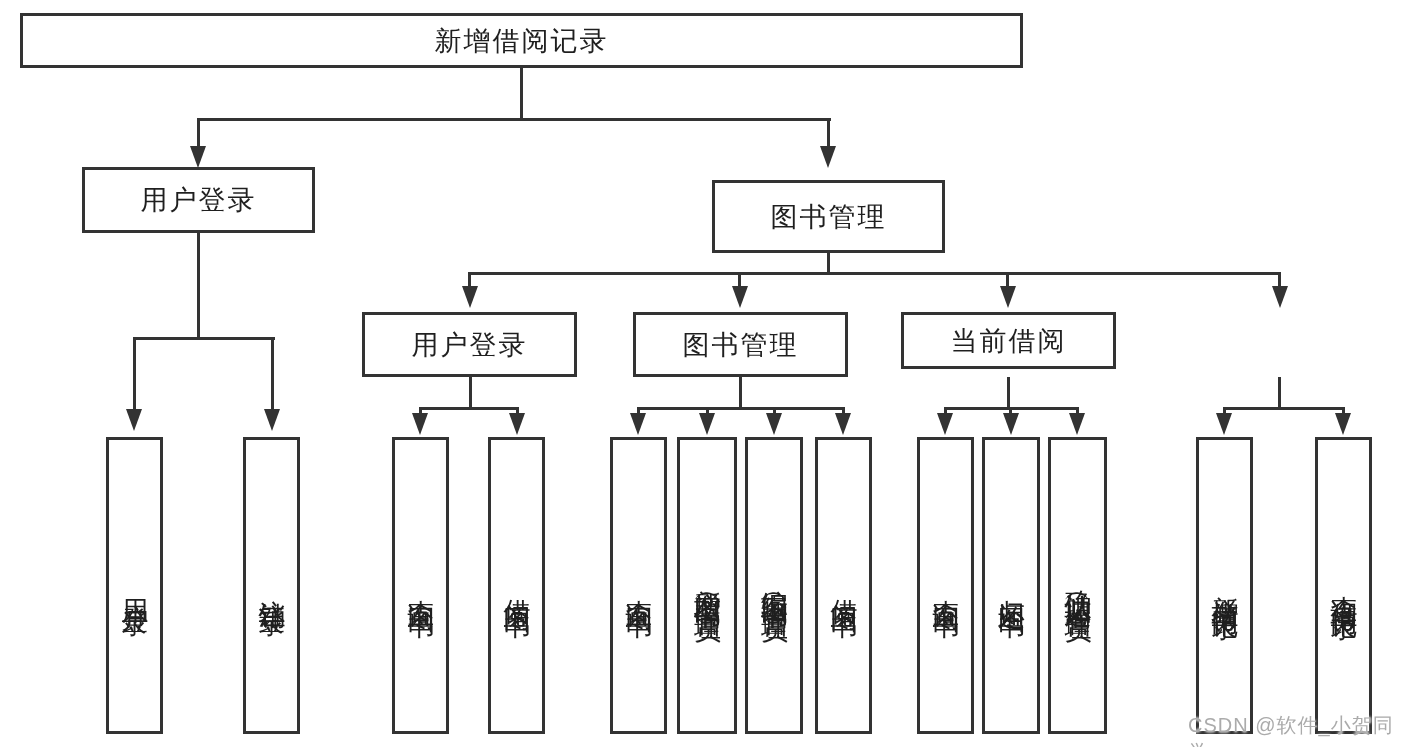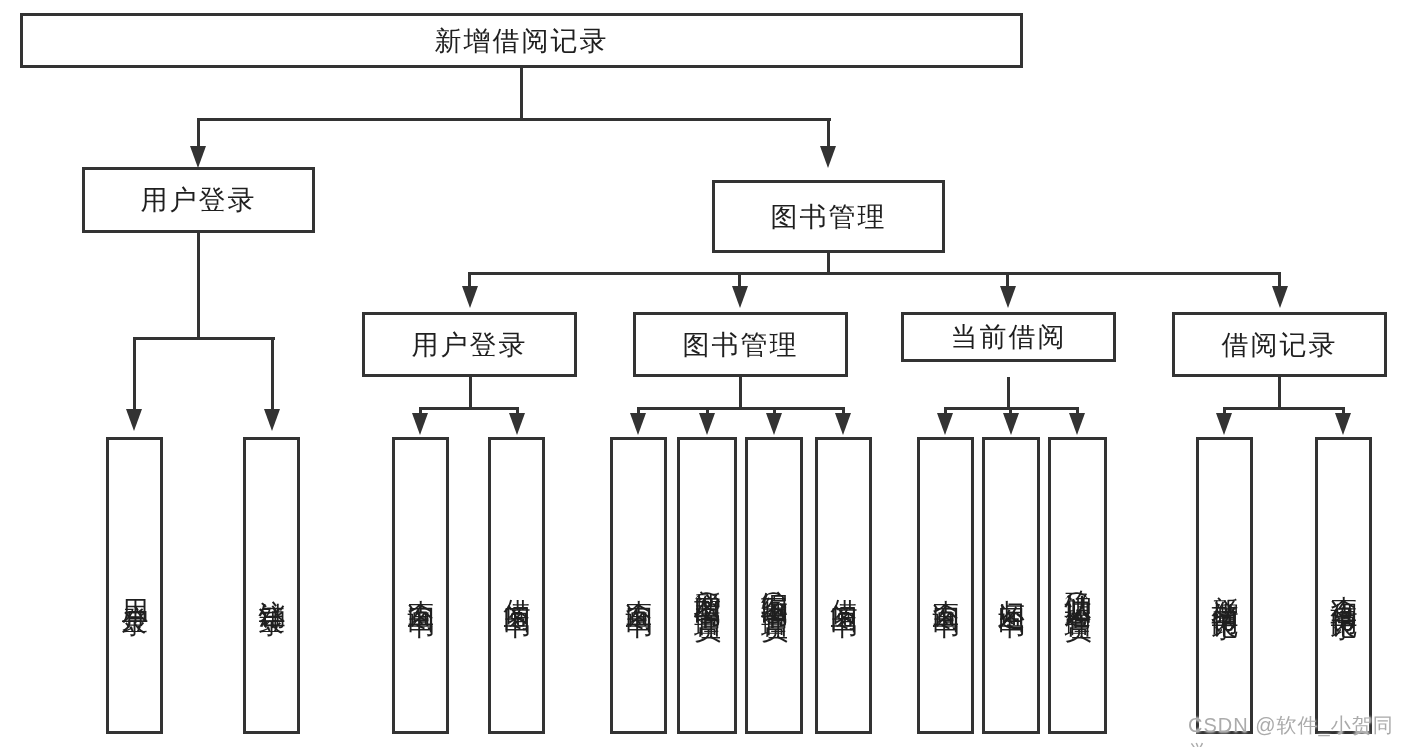--- a/index.html
+++ b/index.html
@@ -60,22 +60,21 @@
   <div class="arrow" style="left:462px;top:286px"></div>
   <div class="line" style="left:738px;top:272px;width:3px;height:14px"></div>
   <div class="arrow" style="left:732px;top:286px"></div>
   <div class="line" style="left:1006px;top:272px;width:3px;height:14px"></div>
   <div class="arrow" style="left:1000px;top:286px"></div>
   <div class="line" style="left:1278px;top:272px;width:3px;height:14px"></div>
   <div class="arrow" style="left:1272px;top:286px"></div>
 
   <div class="box" style="left:362px;top:312px;width:215px;height:65px">用户登录</div>
   <div class="box" style="left:633px;top:312px;width:215px;height:65px">图书管理</div>
-  <div class="box" style="left:901px;top:312px;width:215px;height:50px">当前借阅</div>
-  <div class="box" style="left:1172px;top:312px;width:215px;height:65px">借阅记录</div>
+  <div class="box" style="left:901px;top:312px;width:215px;height:57px">当前借阅</div>
 
   <div class="line" style="left:469px;top:377px;width:3px;height:32px"></div>
   <div class="line" style="left:419px;top:407px;width:100px;height:3px"></div>
   <div class="line" style="left:419px;top:407px;width:3px;height:9px"></div>
   <div class="arrow" style="left:412px;top:413px"></div>
   <div class="line" style="left:516px;top:407px;width:3px;height:9px"></div>
   <div class="arrow" style="left:509px;top:413px"></div>
 
   <div class="line" style="left:739px;top:377px;width:3px;height:32px"></div>
   <div class="line" style="left:637px;top:407px;width:208px;height:3px"></div>

